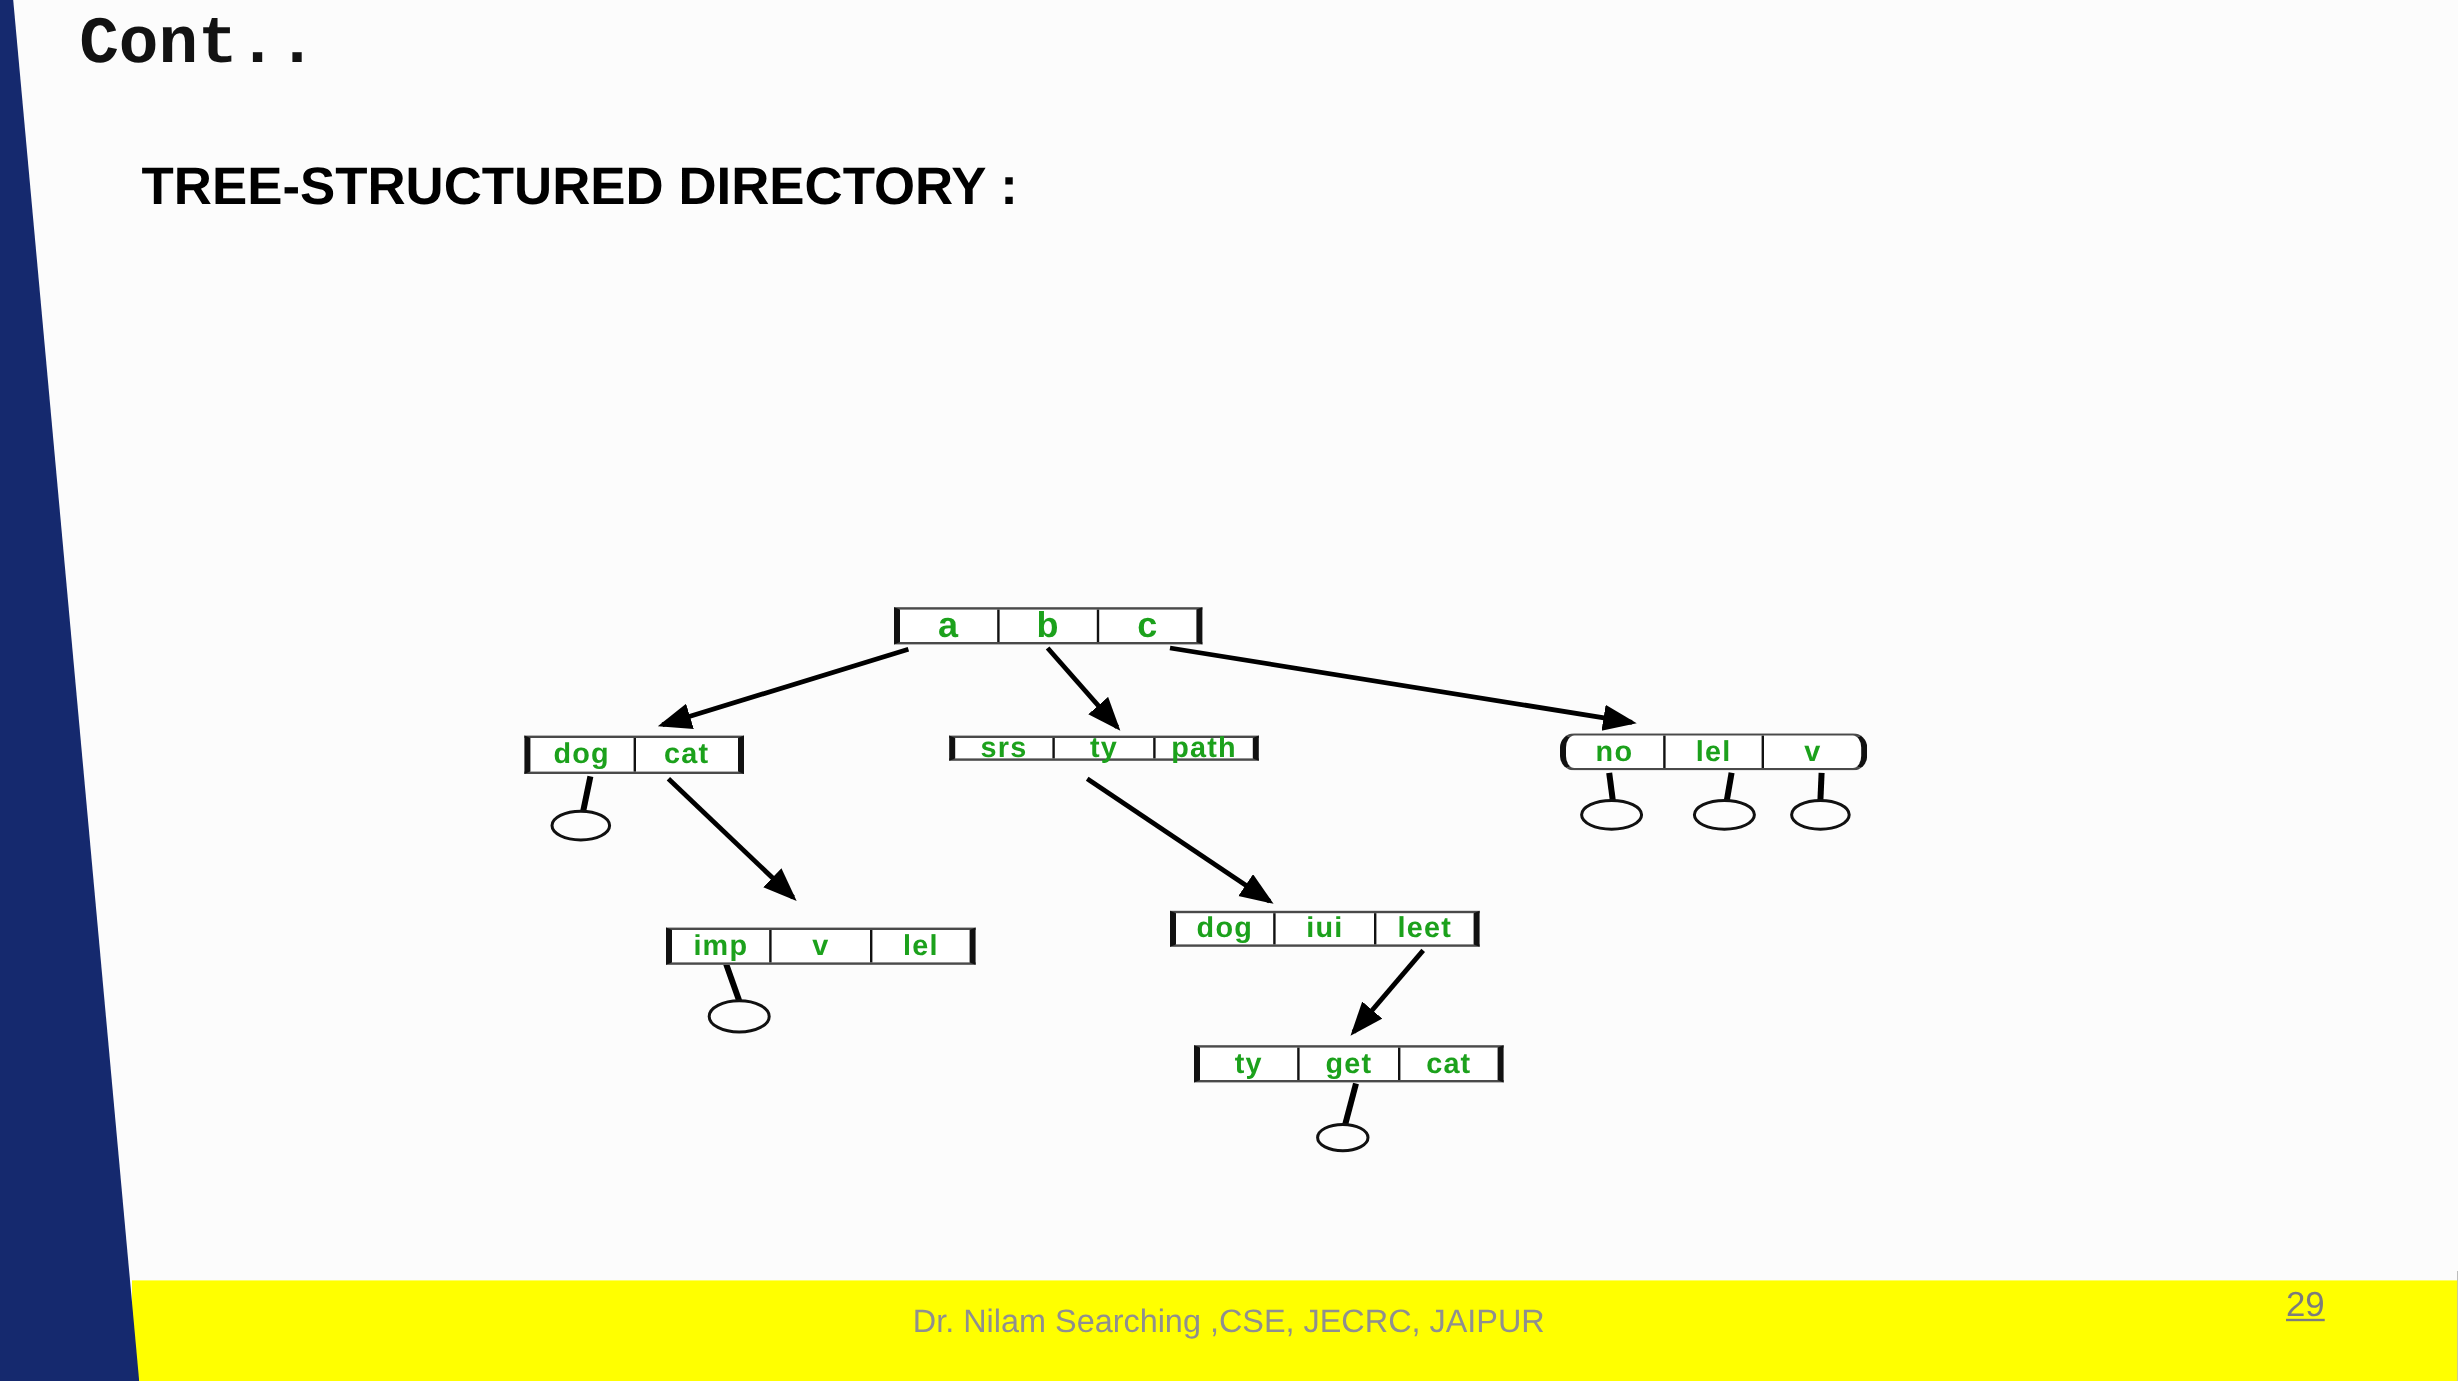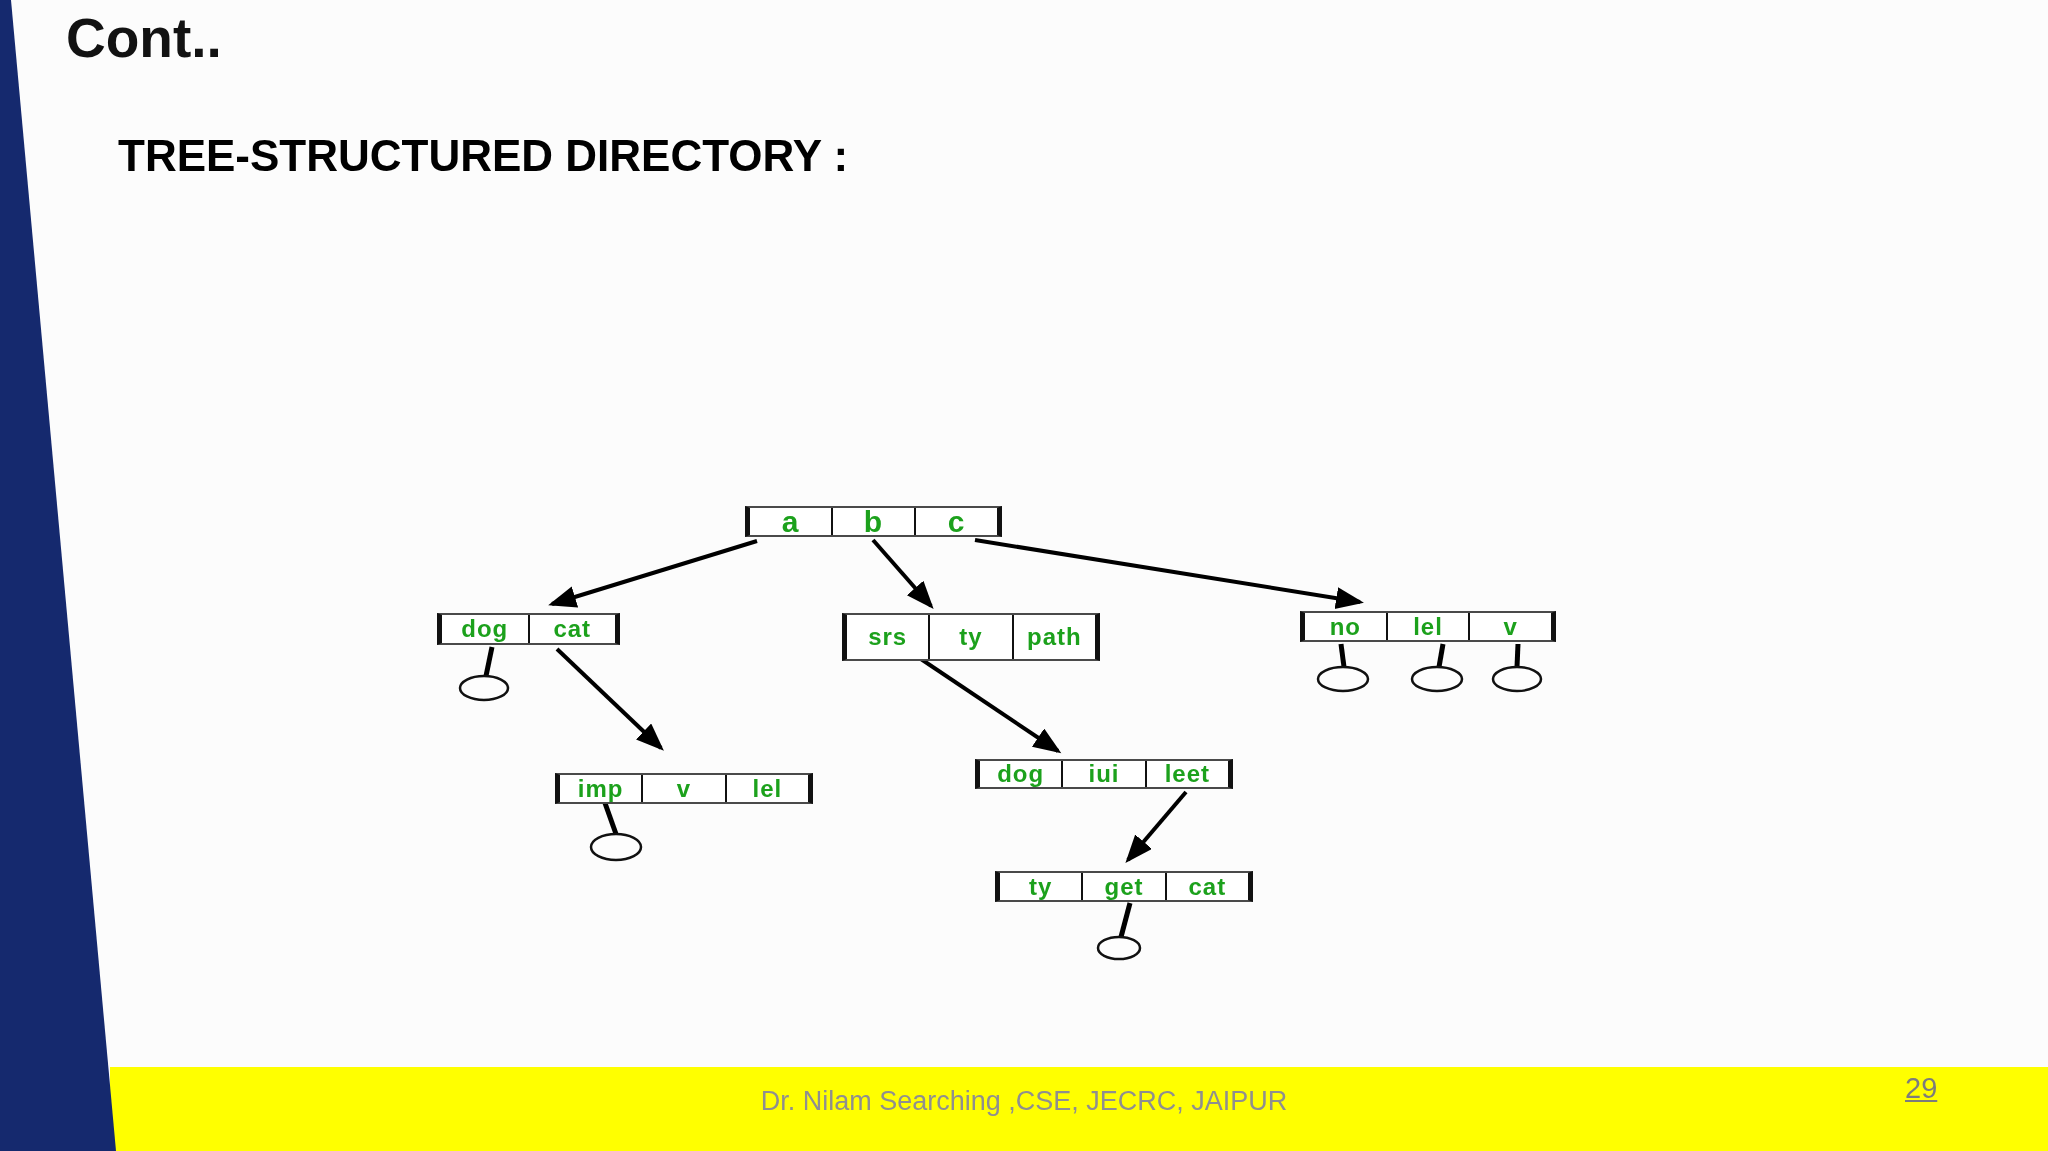--- a/index.html
+++ b/index.html
@@ -26,21 +26,21 @@
     position:absolute;left:0;right:0;top:1086px;
     text-align:center;
     font-size:27px;color:#8f8f8f;z-index:3;
   }
   .page-number{
     position:absolute;left:1905px;top:1072px;
     font-size:29px;color:#7c7c7c;z-index:3;text-decoration:underline;
   }
   .slide-title{
     position:absolute;left:66px;top:6px;
-    font-size:55px;font-weight:bold;color:#121212;
+    font-size:55px;font-weight:bold;color:#121212;font-family:Liberation Mono, monospace;
   }
   .heading{
     position:absolute;left:118px;top:131px;
     font-size:44px;font-weight:bold;color:#000000;
   }
   .body-text{
     position:absolute;left:115px;top:246px;
     font-size:39px;line-height:57px;color:#141414;
   }
   
@@ -56,22 +56,22 @@
   }
   .node .cell{
     flex:1;display:flex;align-items:center;justify-content:center;
     font-weight:bold;color:#1ca11c;
     border-left:2px solid #111;
     letter-spacing:1px;
   }
   .node .cell:first-child{border-left:none;}
   .node-root{left:745px;top:506px;width:257px;height:31px;font-size:30px;}
   .node-a{left:437px;top:613px;width:183px;height:32px;font-size:24px;}
-  .node-b{left:842px;top:613px;width:258px;height:48px;font-size:24px;}
-  .node-c{left:1300px;top:611px;width:256px;height:31px;font-size:24px;}
+  .node-b{left:791px;top:613px;width:258px;height:21px;font-size:24px;}
+  .node-c{left:1300px;top:611px;width:256px;height:31px;font-size:24px;border-radius:12px;}
   .node-cat{left:555px;top:756px;width:258px;height:31px;font-size:24px;margin-top:17px;}
   .node-srs{left:975px;top:759px;width:258px;height:30px;font-size:24px;}
   .node-leet{left:995px;top:871px;width:258px;height:31px;font-size:24px;}
   .connectors{position:absolute;left:0;top:0;z-index:1;}
 </style>
 </head>
 <body>
 
 <div class="slide">
 

